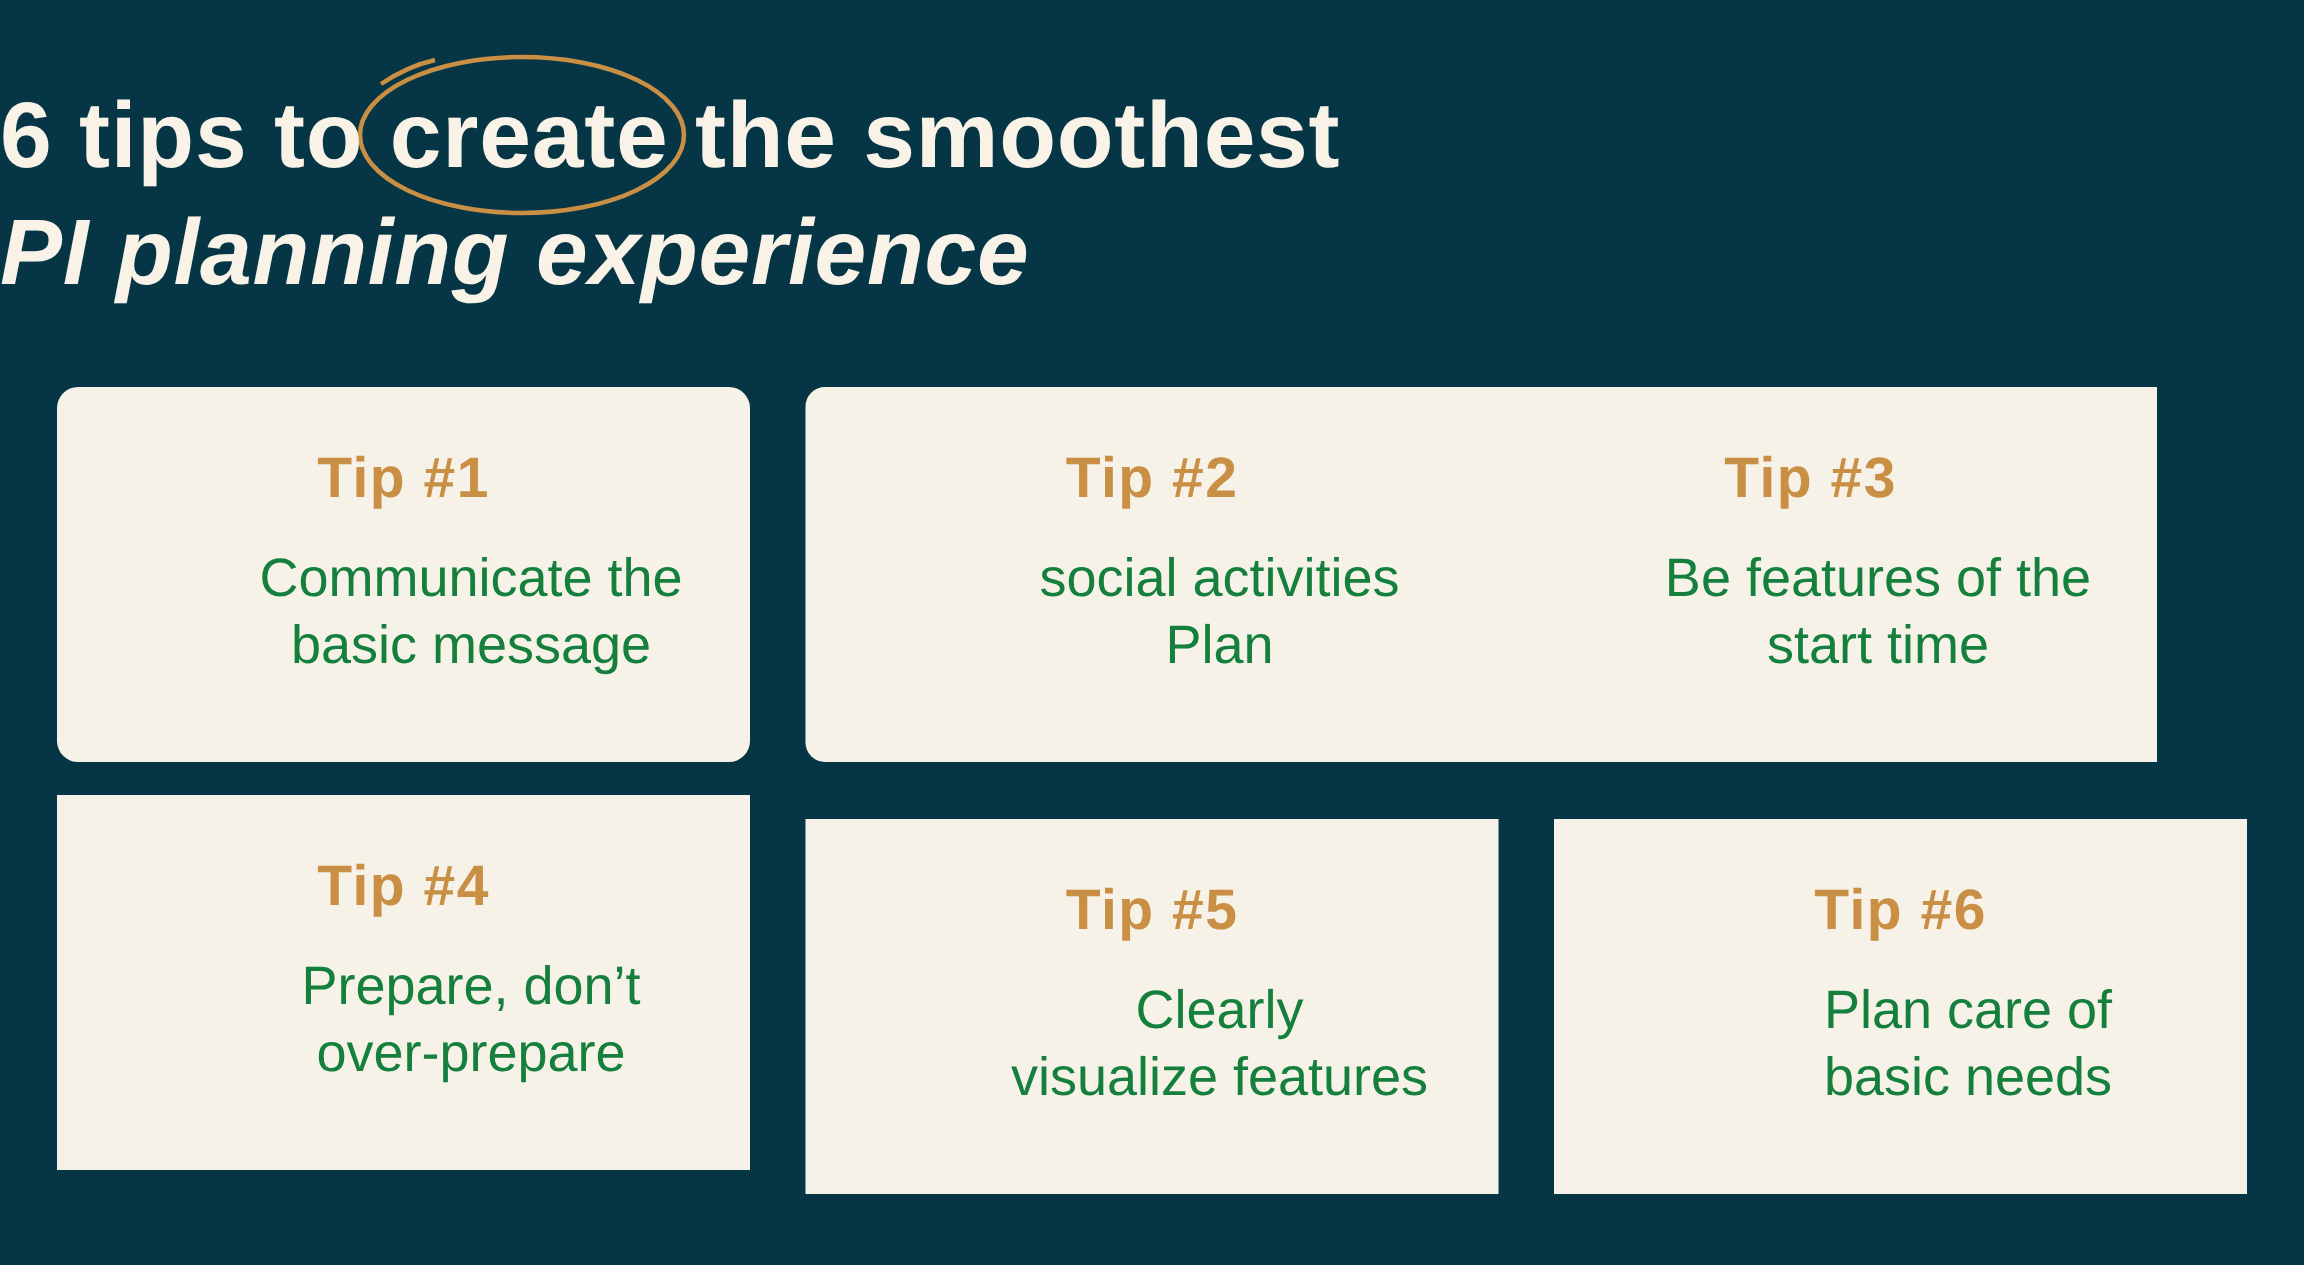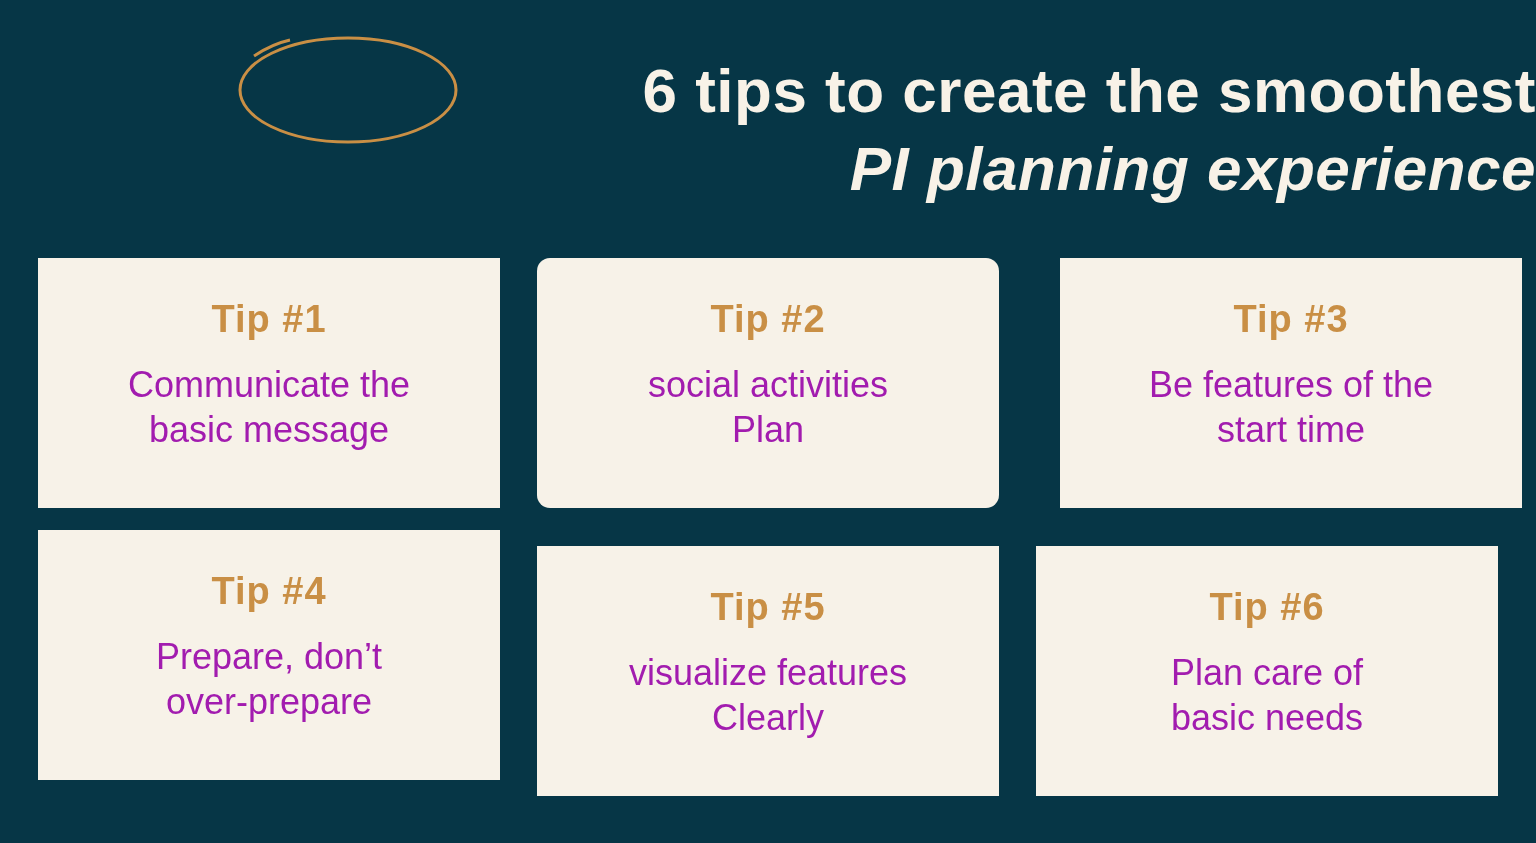--- a/index.html
+++ b/index.html
@@ -4,96 +4,96 @@
 <style>
   html, body { margin: 0; padding: 0; }
   body {
     width: 1536px; height: 843px;
     background: #063646;
     position: relative; overflow: hidden;
     font-family: "Liberation Sans", "DejaVu Sans", sans-serif;
   }
   .title {
     position: absolute; left: 0; top: 52px; width: 1536px;
-    text-align: right; color: #f8f2e7;
+    text-align: left; color: #f8f2e7;
     font-weight: bold; font-size: 62px; line-height: 78px;
     letter-spacing: 0.5px;
   }
   .title .line1 { display: block; }
   .title .line2 { display: block; font-style: italic; }
   .circled { position: relative; display: inline-block; }
   .circle-svg { position: absolute; left: 232px; top: 30px; width: 232px; height: 118px; pointer-events: none; }
   .card {
     position: absolute; width: 462px; height: 250px;
     background: #f7f2e8;
     box-sizing: border-box;
     text-align: center;
   }
   .card .tip {
     position: absolute; left: 0; top: 40px; width: 100%;
     color: #c98f45; font-weight: bold; font-size: 38px; letter-spacing: 1px;
   }
   .card .desc {
     position: absolute; left: 0; top: 104px; width: 100%;
-    color: #a21caf; font-size: 36px; line-height: 45px;
+    color: #15803d; font-size: 36px; line-height: 45px; padding-left: 45px;
   }
   .card .desc span { display: block; }
 </style>
 </head>
 <body>
 
 <svg class="circle-svg" viewBox="0 0 232 118">
   <ellipse cx="116" cy="60" rx="108" ry="52" fill="none" stroke="#c98f45" stroke-width="3"></ellipse>
   <path d="M22 26 Q40 14 58 10" fill="none" stroke="#c98f45" stroke-width="3"></path>
 </svg>
 
 <div class="title">
   <span class="line1">
     <span class="circled">6 tips</span><span> to create the smoothest</span>
   </span>
   <span class="line2">PI planning experience</span>
 </div>
 
-<div class="card" style="left:38px; top:258px;">
+<div class="card" style="left:38px; top:258px;border-radius:14px;">
   <div class="tip">Tip #1</div>
   <div class="desc">
     <span>Communicate the</span>
     <span>basic message</span>
   </div>
 </div>
 
 <div class="card" style="left:537px; top:258px;border-radius:13px;">
   <div class="tip">Tip #2</div>
   <div class="desc">
     <span>social activities</span>
     <span>Plan</span>
   </div>
 </div>
 
-<div class="card" style="left:1060px; top:258px;">
+<div class="card" style="left:976px; top:258px;">
   <div class="tip">Tip #3</div>
   <div class="desc">
     <span>Be features of the</span>
     <span>start time</span>
   </div>
 </div>
 
 <div class="card" style="left:38px; top:530px;">
   <div class="tip">Tip #4</div>
   <div class="desc">
     <span>Prepare, don’t</span>
     <span>over-prepare</span>
   </div>
 </div>
 
 <div class="card" style="left:537px; top:546px;">
   <div class="tip">Tip #5</div>
   <div class="desc">
+    <span>Clearly</span>
     <span>visualize features</span>
-    <span>Clearly</span>
   </div>
 </div>
 
 <div class="card" style="left:1036px; top:546px;">
   <div class="tip">Tip #6</div>
   <div class="desc">
     <span>Plan care of</span>
     <span>basic needs</span>
   </div>
 </div>

